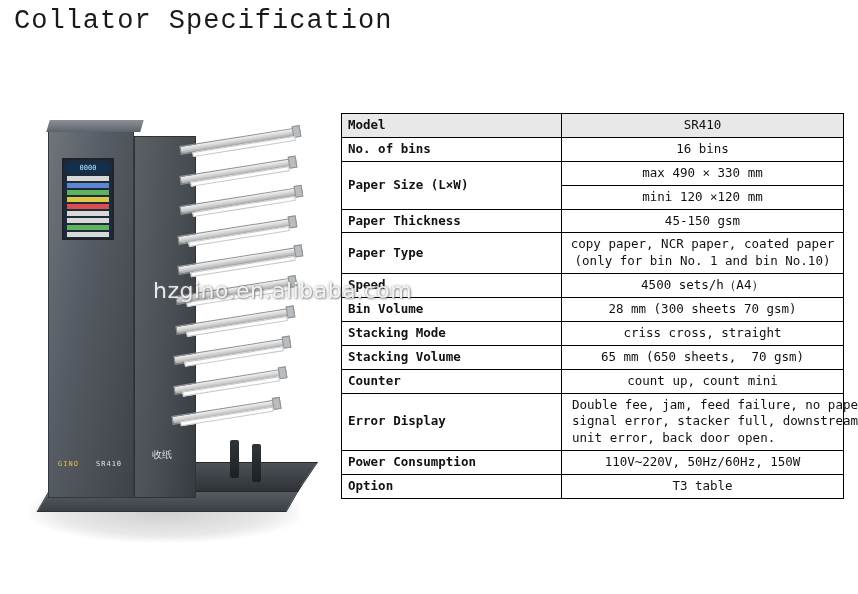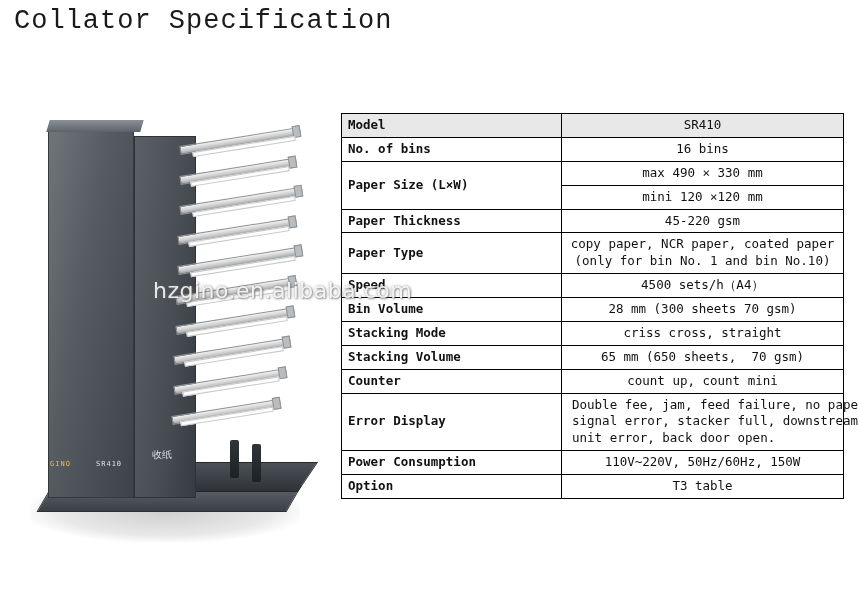--- a/index.html
+++ b/index.html
@@ -155,21 +155,21 @@
   }
   .post {
     position: absolute;
     width: 9px;
     height: 38px;
     background: linear-gradient(180deg, #30353a 0%, #1d2124 100%);
     border-radius: 2px;
   }
   .mach-logo {
     position: absolute;
-    left: 20px;
+    left: 28px;
     top: 350px;
     font-size: 7px;
     color: #e8c04a;
     letter-spacing: 1px;
     font-family: "DejaVu Sans Mono", monospace;
   }
   .mach-model {
     position: absolute;
     left: 66px;
     top: 350px;
@@ -245,20 +245,34 @@
 <div id="machine-photo">
   <div class="mach-shadow"></div>
   <div class="mach-base"></div>
   <div class="out-tray"></div>
   <div class="post" style="left:200px; top:330px;"></div>
   <div class="post" style="left:222px; top:334px;"></div>
   <div class="mach-body"></div>
   <div class="mach-body-top"></div>
   <div class="mach-tower"></div>
 
+  <div class="mach-screen">
+    <div class="scr-num">0000</div>
+    <div class="scr-bars">
+      <i></i>
+        <i class="b"></i>
+        <i class="g"></i>
+        <i class="y"></i>
+        <i class="r"></i>
+        <i></i>
+        <i></i>
+        <i class="g"></i>
+        <i></i>
+    </div>
+  </div>
 
   <div class="tray" style="left:150px; top:36px;  width:122px; transform:rotate(-9deg);"></div>
   <div class="paper" style="left:162px; top:34px; width:104px; transform:rotate(-9deg);"></div>
 
   <div class="tray" style="left:150px; top:66px;  width:118px; transform:rotate(-9deg);"></div>
   <div class="paper" style="left:160px; top:64px; width:100px; transform:rotate(-9deg);"></div>
 
   <div class="tray" style="left:150px; top:96px;  width:124px; transform:rotate(-9deg);"></div>
   <div class="paper" style="left:162px; top:94px; width:104px; transform:rotate(-9deg);"></div>
 
@@ -305,21 +319,21 @@
       <tr>
         <td class="label" rowspan="2">Paper Size  (L×W)</td>
         <td class="value">max 490 × 330 mm</td>
       </tr>
       <tr>
         <td class="value">mini 120 ×120 mm</td>
       </tr>
       <tr>
         <td class="label">Paper Thickness</td>
         <td class="value">
-          <span class="cellline">45-220 gsm</span>
+          <span class="cellline">45-150 gsm</span>
         </td>
       </tr>
       <tr>
         <td class="label">Paper Type</td>
         <td class="value">
           <span class="cellline">copy paper, NCR paper, coated paper</span>
           <span class="cellline">(only for bin No. 1 and bin No.10)</span>
         </td>
       </tr>
       <tr>

